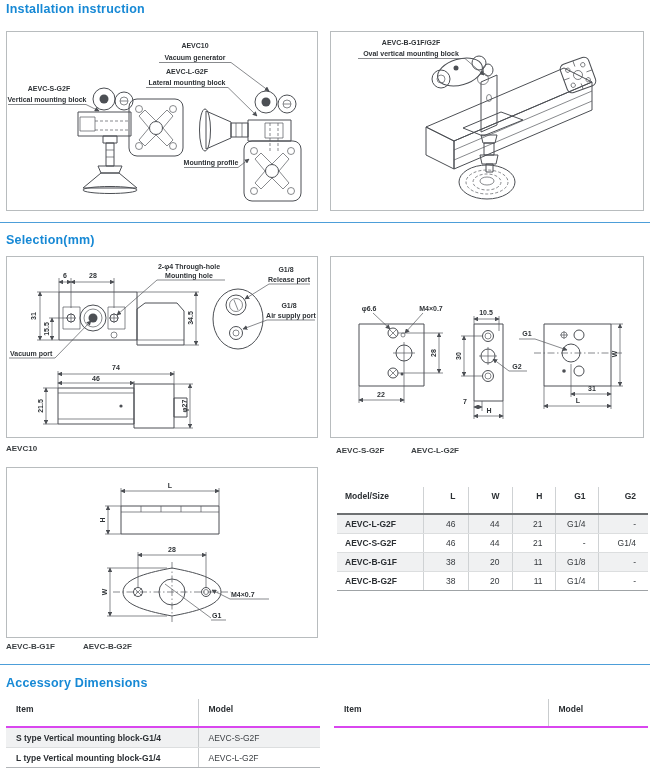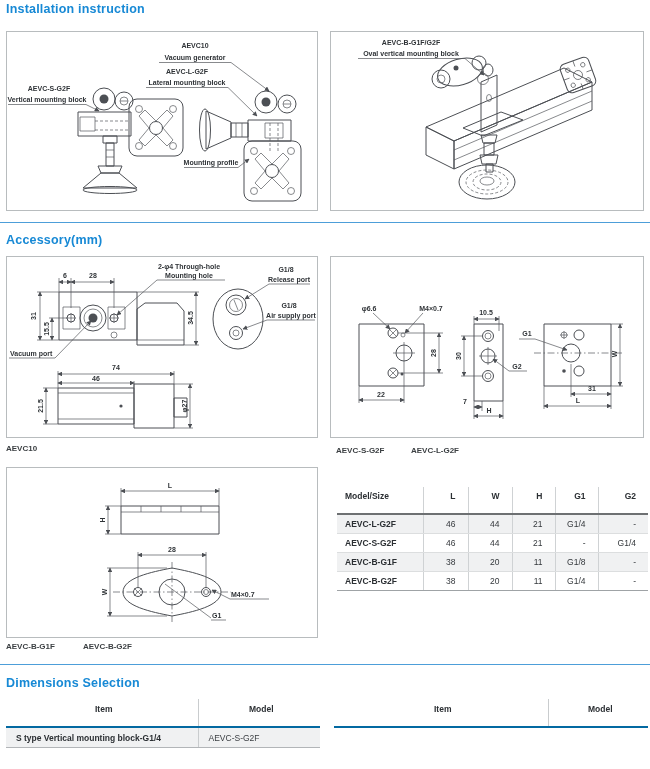--- a/index.html
+++ b/index.html
@@ -37,22 +37,22 @@
   .size-table td.cn { text-align:right; padding:4px 12px 4px 4px; }
   .size-table th:not(:first-child), .size-table td:not(:first-child) { border-left:1px solid #cfd2d4; }
   .size-table tbody tr.shade td { background:#f0f1f2; }
   .size-table tbody tr:last-child td { border-bottom:1.5px solid #9fa3a6; }
 
   
   .acc-table {
     position:absolute; top:699px; width:314px;
     border-collapse:collapse; table-layout:fixed; font-size:8.5px; color:#2b2f33;
   }
-  .acc-table th { text-align:center; vertical-align:top; font-weight:bold;
-    padding:5px 6px 12px 10px; border-bottom:2px solid #0369a1; }
+  .acc-table th { text-align:left; vertical-align:top; font-weight:bold;
+    padding:5px 6px 12px 10px; border-bottom:2px solid #d946ef; }
   .acc-table td { padding:4.5px 6px 4.5px 10px; border-bottom:1px solid #dcdedf; }
   .acc-table td.item  { font-weight:bold; color:#2b2f33; }
   .acc-table td.model { color:#3a3e42; }
   .acc-table th.model-col, .acc-table td.model-col { border-left:1px solid #c9ccce; }
   .acc-table tbody tr.shade td { background:#f0f1f2; }
   .acc-table tbody tr:last-child td { border-bottom:1px solid #b2b5b8; }
 </style>
 </head>
 <body>
 
@@ -196,21 +196,21 @@
         <text x="80" y="13" text-anchor="middle">AEVC-B-G1F/G2F</text>
         <text x="80" y="24" text-anchor="middle">Oval vertical mounting block</text>
         <line class="dm" x1="27" y1="26.5" x2="134" y2="26.5"></line>
         <line class="dm" x1="134" y1="26.5" x2="153" y2="43" marker-end="url(#ar_ir)"></line>
       </g>
     </svg>
   </div>
 
   <div class="divider" style="top:222px;"></div>
 
-  <div class="sec-h" style="left:6px; top:233px;">Accessory(mm)</div>
+  <div class="sec-h" style="left:6px; top:233px;">Selection(mm)</div>
 
   <div class="box" style="left:6px; top:256px; width:312px; height:182px;">
     <svg class="diagram" width="310" height="180" viewBox="0 0 310 180">
       <defs>
         <marker id="ar_d1" viewBox="0 0 8 8" refX="7" refY="4" markerWidth="7" markerHeight="7" orient="auto-start-reverse">
           <path d="M0,0 L8,4 L0,8 z" fill="#4c4f54"></path>
         </marker>
       </defs>
 
       <g>
@@ -502,38 +502,42 @@
         <td class="cn">20</td>
         <td class="cn">11</td>
         <td class="cn">G1/4</td>
         <td class="cn">-</td>
       </tr>
     </tbody>
   </table>
 
   <div class="divider" style="top:664px;"></div>
 
-  <div class="sec-h" style="left:6px; top:676px;">Dimensions Selection</div>
+  <div class="sec-h" style="left:6px; top:676px;">Accessory Dimensions</div>
 
   <table class="acc-table" style="left:6px;">
     <colgroup>
         <col style="width:192px">
         <col style="width:122px">
       </colgroup>
     <thead>
       <tr>
         <th>Item</th>
         <th class="model-col">Model</th>
       </tr>
     </thead>
     <tbody>
       <tr class="shade">
         <td class="item">S type Vertical mounting block-G1/4</td>
         <td class="model model-col">AEVC-S-G2F</td>
       </tr>
+      <tr>
+        <td class="item">L type Vertical mounting block-G1/4</td>
+        <td class="model model-col">AEVC-L-G2F</td>
+      </tr>
     </tbody>
   </table>
 
   <table class="acc-table" style="left:334px;">
     <colgroup>
         <col style="width:214px">
         <col style="width:100px">
       </colgroup>
     <thead>
       <tr>

